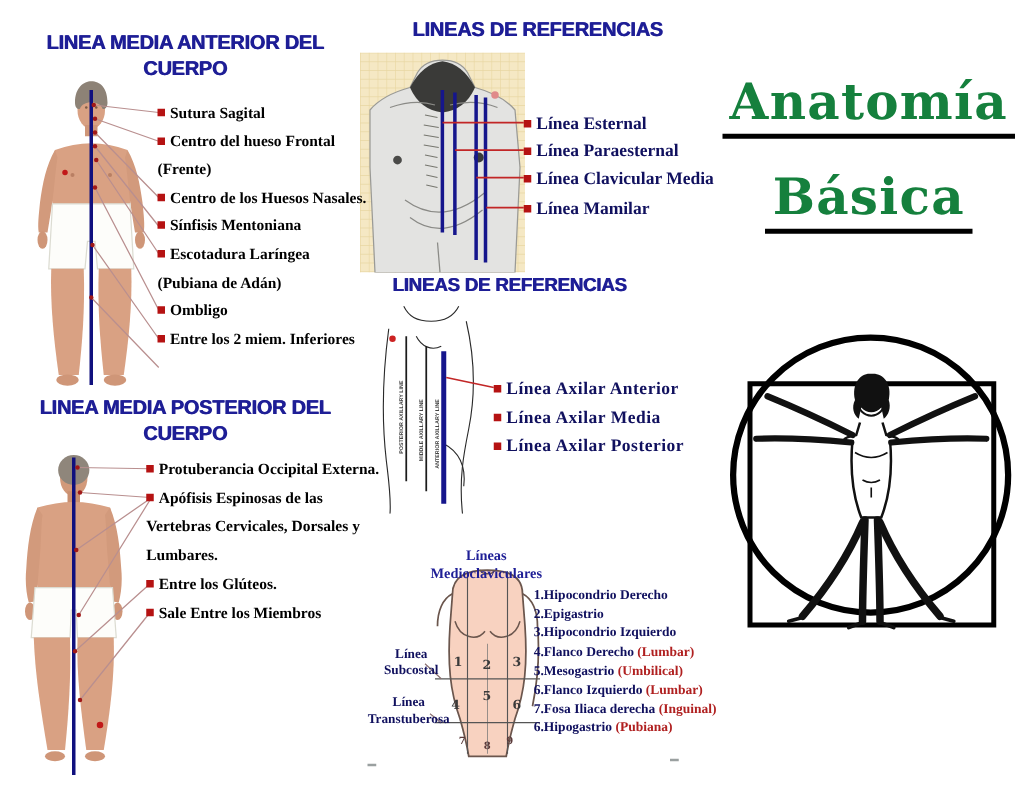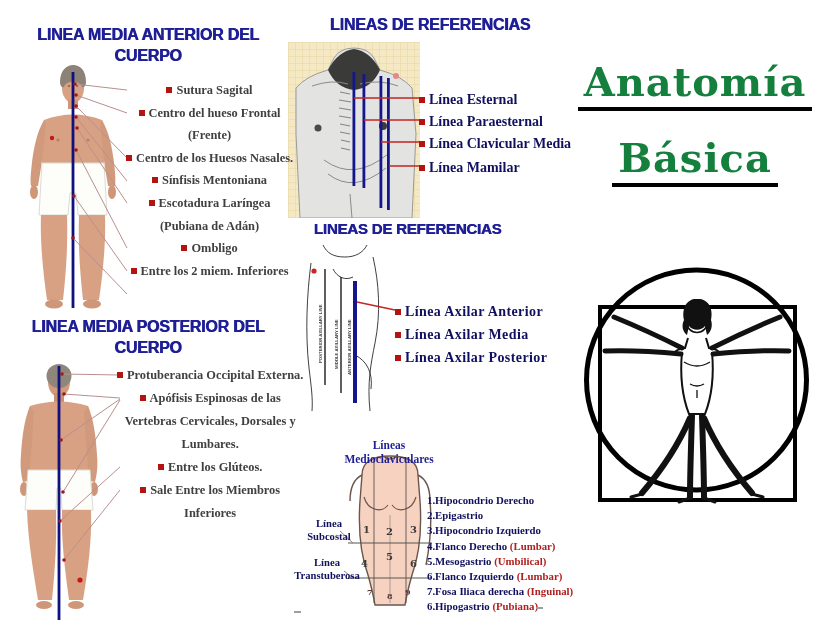--- a/index.html
+++ b/index.html
@@ -6,21 +6,21 @@
   .page{position:relative;width:828px;height:640px;background:#ffffff;overflow:hidden;
         font-family:"Liberation Serif",serif;}
   svg{display:block;}
   .overlay{position:absolute;left:0;top:0;z-index:2;pointer-events:none;}
   .figsvg{position:absolute;z-index:1;}
   .txt{position:absolute;z-index:3;}
 
   .sec-title{color:#1e1e96;font-family:"Liberation Sans",sans-serif;font-weight:bold;
              font-size:16px;line-height:21px;text-align:center;letter-spacing:-0.2px;
              text-shadow:0.6px 0 0 #1e1e96;}
-  .lblset{color:#404040;font-weight:bold;font-size:12.4px;text-align:center;}
+  .lblset{color:#000000;font-weight:bold;font-size:12.4px;}
   .lbl{white-space:nowrap;}
   .sq{display:inline-block;width:6px;height:6px;background:#b51212;margin-right:4px;
       vertical-align:1px;}
   .reflbl{position:absolute;color:#10105e;font-weight:bold;font-size:14px;white-space:nowrap;z-index:3;}
   .ref2lbl{letter-spacing:0.4px;}
   .midclav-title{color:#1e1e96;font-weight:bold;font-size:11.5px;line-height:14px;text-align:center;}
   .smalllbl{color:#10105e;font-weight:bold;font-size:10.6px;line-height:13px;text-align:center;}
   .mlist{font-size:10.8px;line-height:15.2px;font-weight:bold;white-space:nowrap;}
   .mlist .m{color:#10105e;}
   .mlist .p{color:#b02020;}
@@ -213,42 +213,41 @@
 
   <div class="txt sec-title" style="left:28px;top:316px;width:240px;">LINEA MEDIA POSTERIOR DEL CUERPO</div>
 
   <div class="txt lblset" style="left:117px;top:364px;line-height:23px;">
     <div class="lbl"><span class="sq"></span><span>Protuberancia Occipital Externa.</span></div>
     <div class="lbl"><span class="sq"></span><span>Apófisis Espinosas de las</span></div>
     <div class="lbl"><span>Vertebras Cervicales, Dorsales y</span></div>
     <div class="lbl"><span>Lumbares.</span></div>
     <div class="lbl"><span class="sq"></span><span>Entre los Glúteos.</span></div>
     <div class="lbl"><span class="sq"></span><span>Sale Entre los Miembros</span></div>
-    <div class="lbl"><span>Inferiores</span></div>
   </div>
 
   <div class="txt sec-title" style="left:310px;top:14px;width:240px;">LINEAS DE REFERENCIAS</div>
 
   <div class="reflbl" style="left:419px;top:92px;"><span class="sq"></span><span>Línea Esternal</span></div>
   <div class="reflbl" style="left:419px;top:114px;"><span class="sq"></span><span>Línea Paraesternal</span></div>
   <div class="reflbl" style="left:419px;top:136px;"><span class="sq"></span><span>Línea Clavicular Media</span></div>
   <div class="reflbl" style="left:419px;top:160px;"><span class="sq"></span><span>Línea Mamilar</span></div>
 
   <div class="txt sec-title" style="left:300px;top:218px;width:215px;font-size:15px;">LINEAS DE REFERENCIAS</div>
 
   <div class="reflbl ref2lbl" style="left:395px;top:304px;"><span class="sq"></span><span>Línea Axilar Anterior</span></div>
   <div class="reflbl ref2lbl" style="left:395px;top:327px;"><span class="sq"></span><span>Línea Axilar Media</span></div>
   <div class="reflbl ref2lbl" style="left:395px;top:350px;"><span class="sq"></span><span>Línea Axilar Posterior</span></div>
 
   <div class="txt midclav-title" style="left:333px;top:424px;width:112px;margin-top:14px;">Líneas Medioclaviculares</div>
 
   <div class="txt smalllbl" style="left:300px;top:517px;width:58px;">Línea Subcostal</div>
   <div class="txt smalllbl" style="left:294px;top:556px;width:66px;">Línea Transtuberosa</div>
 
-  <div class="txt mlist" style="left:427px;top:493px;">
+  <div class="txt mlist" style="left:427px;top:469px;">
     <div><span class="m">1.Hipocondrio Derecho</span><span class="p"></span></div>
     <div><span class="m">2.Epigastrio</span><span class="p"></span></div>
     <div><span class="m">3.Hipocondrio Izquierdo</span><span class="p"></span></div>
     <div><span class="m">4.Flanco Derecho </span><span class="p">(Lumbar)</span></div>
     <div><span class="m">5.Mesogastrio </span><span class="p">(Umbilical)</span></div>
     <div><span class="m">6.Flanco Izquierdo </span><span class="p">(Lumbar)</span></div>
     <div><span class="m">7.Fosa Iliaca derecha </span><span class="p">(Inguinal)</span></div>
     <div><span class="m">6.Hipogastrio </span><span class="p">(Pubiana)</span></div>
   </div>
 

